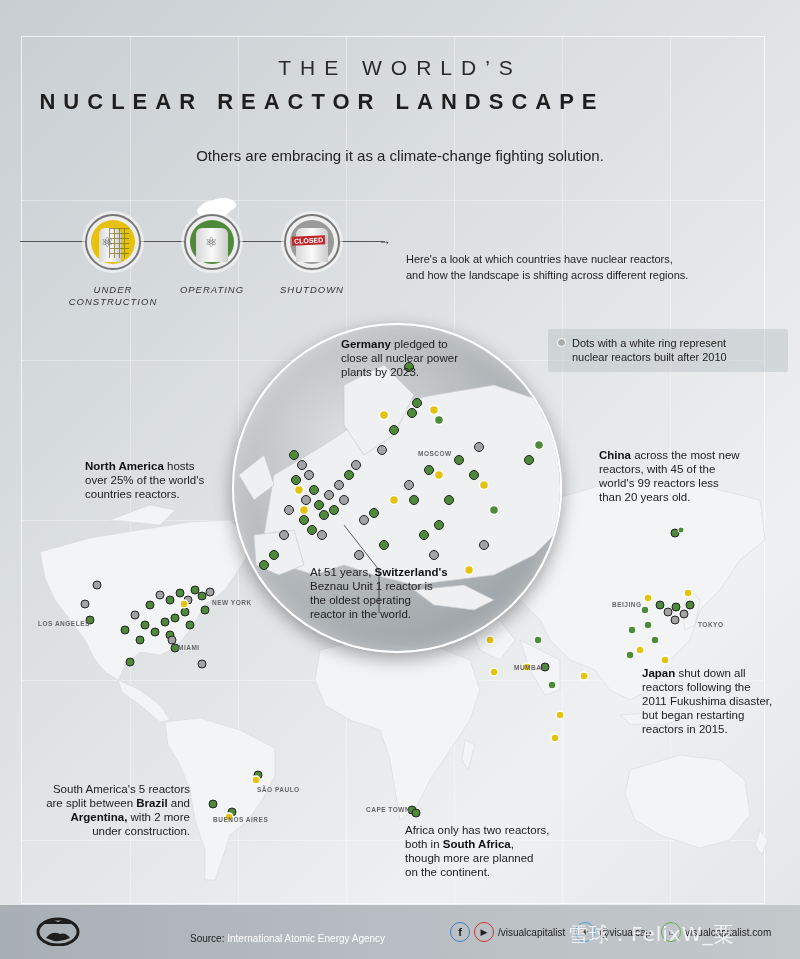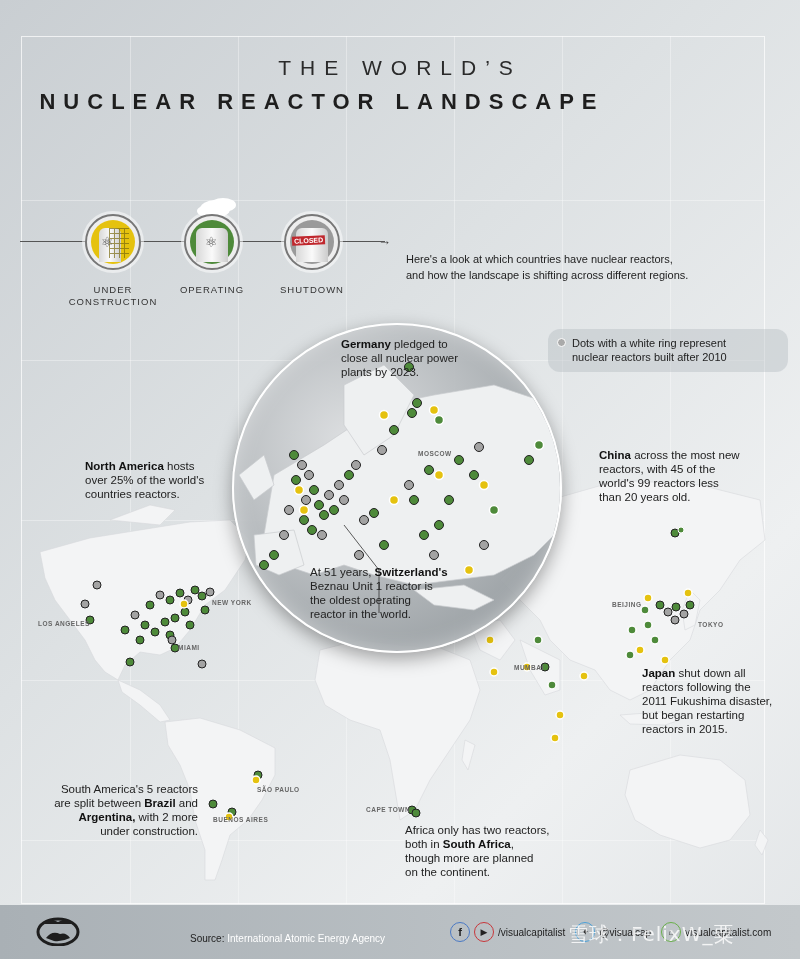--- a/index.html
+++ b/index.html
@@ -49,32 +49,32 @@
     position: absolute; left: 12px; top: 12px; width: 22px; height: 34px;
     background: linear-gradient(90deg, #d8d8d8, #fafafa 50%, #ccc);
     border-radius: 6px 6px 0 0;
   }
   .atom { position: absolute; left: 14px; top: 18px; font-size: 14px; color: #555; }
   .closed-tag {
     position: absolute; left: 6px; top: 20px; background: #c0272d; color: #fff;
     font-size: 7px; font-weight: bold; padding: 1px 2px; transform: rotate(-3deg);
   }
   .legend-label {
-    margin-top: 14px; font-size: 9.5px; letter-spacing: 1px; color: #333; line-height: 12px;
+    margin-top: 14px; font-size: 9.5px; letter-spacing: 1px; color: #333; line-height: 12px; font-style: italic;
   }
   .steam {
     position: absolute; left: 200px; top: 200px; width: 30px; height: 18px;
     background: #fff; border-radius: 50%; box-shadow: 8px -4px 0 -2px #fff, -6px 2px 0 -3px #fff;
   }
   .intro {
     position: absolute; left: 406px; top: 231px; font-size: 11px; line-height: 16px; color: #222; margin-top: 20px;
   }
   .ring-note {
     position: absolute; left: 548px; top: 329px; width: 240px; height: 43px;
-    background: rgba(170,178,184,0.35); border-radius: 12px;
+    background: rgba(170,178,184,0.35); border-radius: 2px;
     padding: 7px 8px 0 24px; font-size: 11px; line-height: 14px; color: #222;
   }
   .ring-dot {
     position: absolute; left: 9px; top: 9px; width: 9px; height: 9px; border-radius: 50%;
     border: 1.5px solid #fff; background: #aaa;
   }
   .map-svg { position: absolute; left: 0; top: 300px; }
   .annot { position: absolute; font-size: 11.5px; line-height: 14px; color: #222; }
   .annot b { font-weight: bold; color: #111; }
   .city {
@@ -124,20 +124,21 @@
 <div class="grid-v" style="left:670px"></div>
 <div class="grid-h" style="top:200px"></div>
 <div class="grid-h" style="top:360px"></div>
 <div class="grid-h" style="top:520px"></div>
 <div class="grid-h" style="top:680px"></div>
 <div class="grid-h" style="top:840px"></div>
 
 <div class="title1">THE WORLD’S</div>
 <div class="title2">NUCLEAR REACTOR LANDSCAPE</div>
 <div class="subtitle">
+  <div>Others are embracing it as a climate-change fighting solution.</div>
 </div>
 
 <div class="timeline-line"></div>
 <div class="timeline-arrow">→</div>
 
 <div class="legend-item" style="left:63px">
   <div class="legend-circle">
     <div class="legend-inner" style="background:#e5c20f"></div>
     <div class="tower"></div>
     <div style="position:absolute;left:22px;top:12px;width:20px;height:30px;background-image:linear-gradient(#7a6a10 1px, transparent 1px),linear-gradient(90deg,#7a6a10 1px,transparent 1px);background-size:5px 5px;opacity:0.7;"></div>
@@ -387,21 +388,21 @@
 </div>
 
 <div class="annot" style="left:642px;top:666px">
   <div><b>Japan</b><span> shut down all</span></div>
   <div>reactors following the</div>
   <div>2011 Fukushima disaster,</div>
   <div>but began restarting</div>
   <div>reactors in 2015.</div>
 </div>
 
-<div class="annot" style="left:48px;top:782px;width:150px;text-align:right">
+<div class="annot" style="left:40px;top:782px;width:150px;text-align:right">
   <div>South America's 5 reactors</div>
   <div><span>are split between </span><b>Brazil</b><span> and</span></div>
   <div><b>Argentina,</b><span> with 2 more</span></div>
   <div>under construction.</div>
 </div>
 
 <div class="annot" style="left:405px;top:823px">
   <div>Africa only has two reactors,</div>
   <div><span>both in </span><b>South Africa</b><span>,</span></div>
   <div>though more are planned</div>

